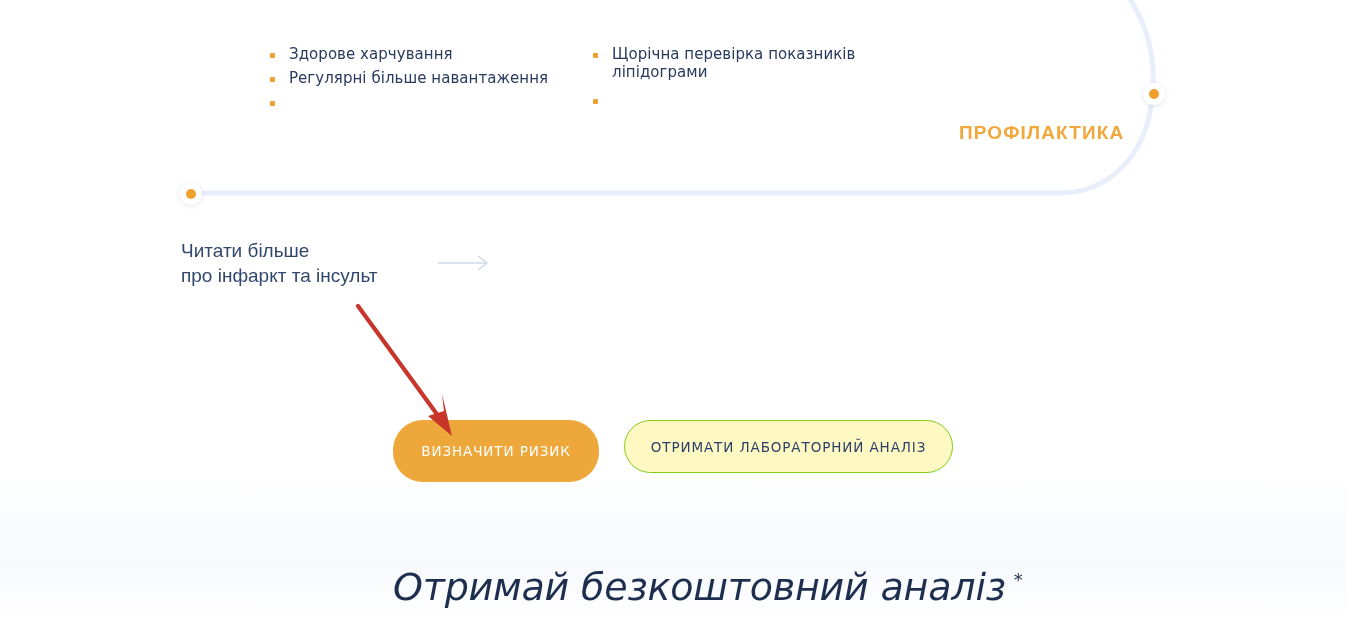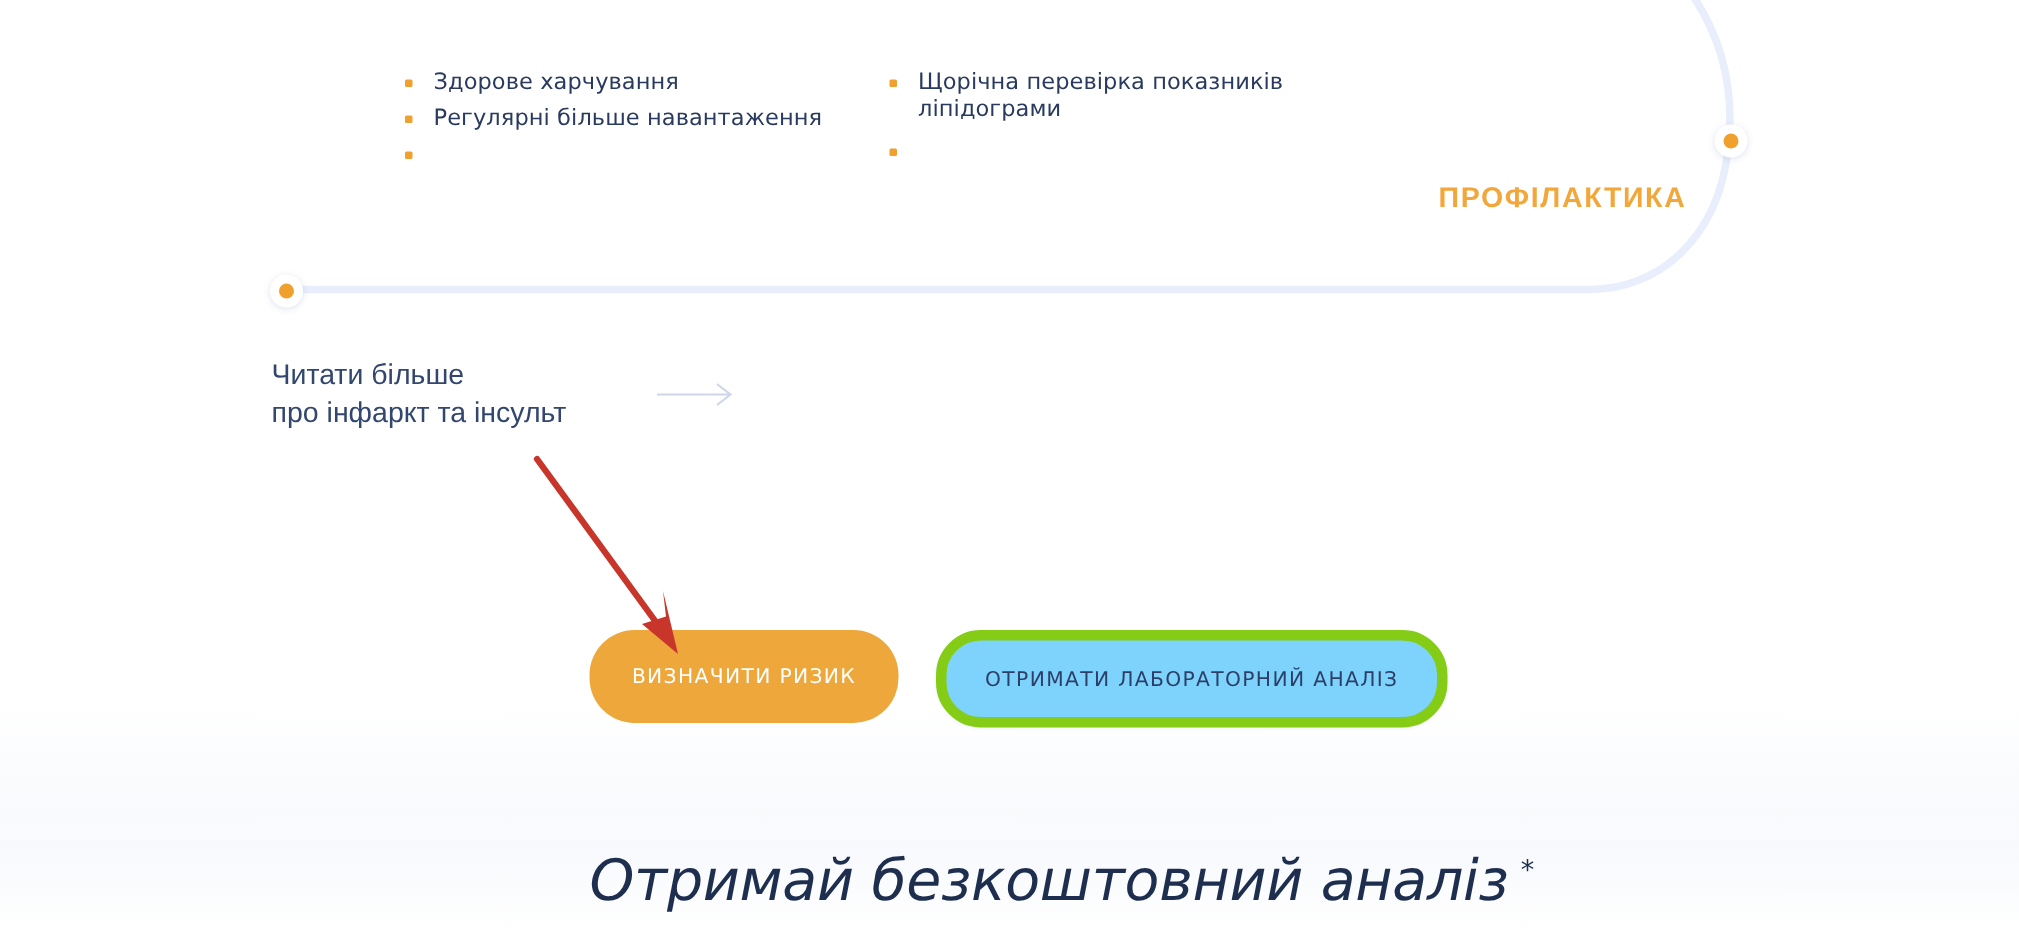--- a/index.html
+++ b/index.html
@@ -152,23 +152,23 @@
     height: 62px;
     background: #eda73a;
     color: #ffffff;
     border: none;
   }
   #btn-secondary {
     left: 624px;
     top: 420px;
     width: 327px;
     height: 51px;
-    background: #7dd3fc;
+    background: #fef9c3;
     color: #2b3f68;
-    border: 7px solid #84cc16;
+    border: 1px solid #84cc16;
     box-shadow: 0 1px 3px rgba(80,110,160,0.05);
   }
 
   
   .headline {
     position: absolute;
     left: 393px;
     top: 565px;
     font-size: 38px;
     color: #1d2e4f;

